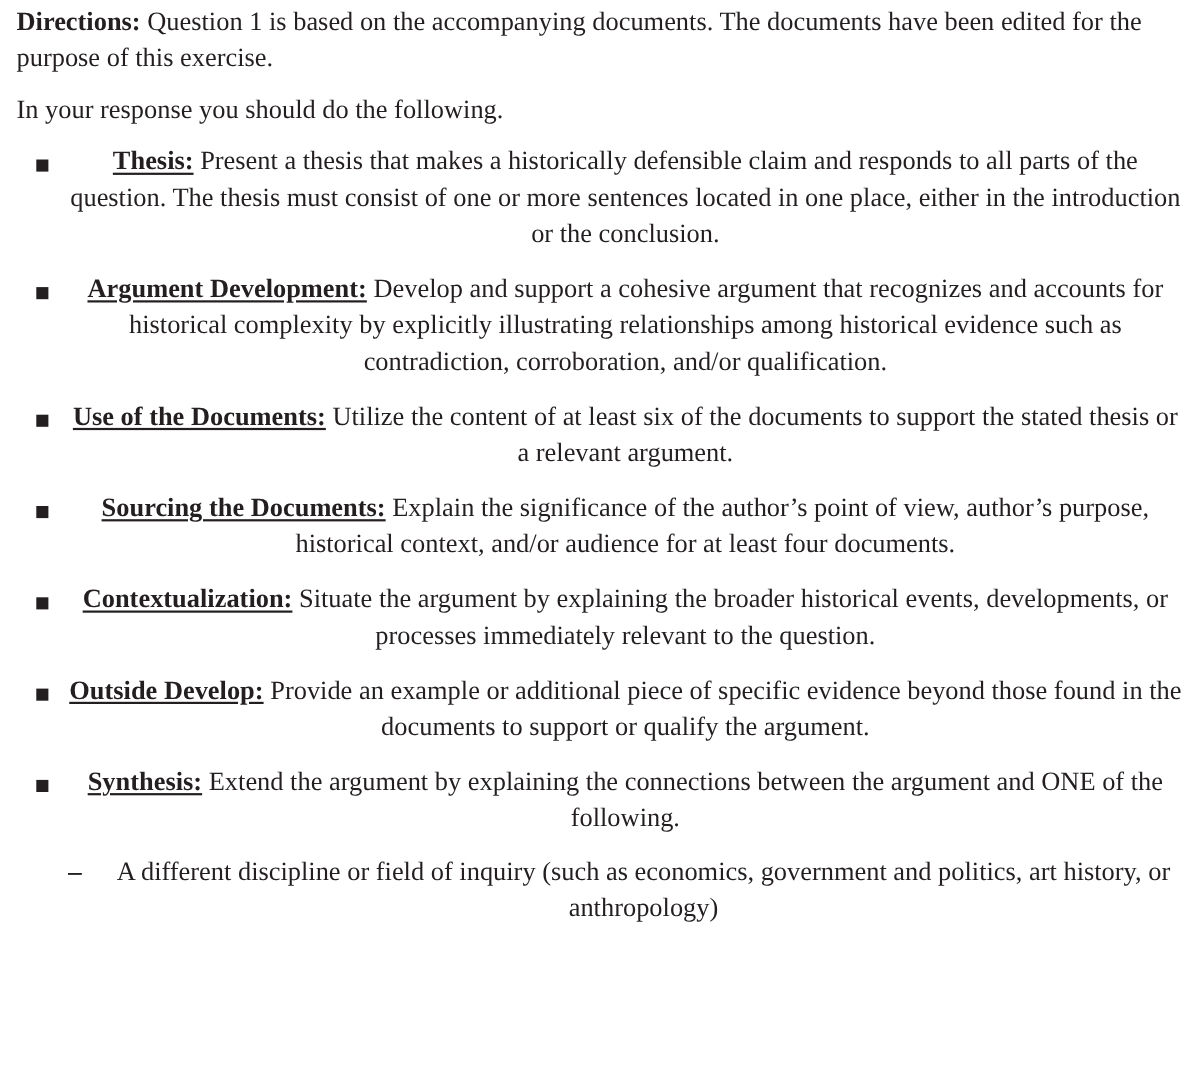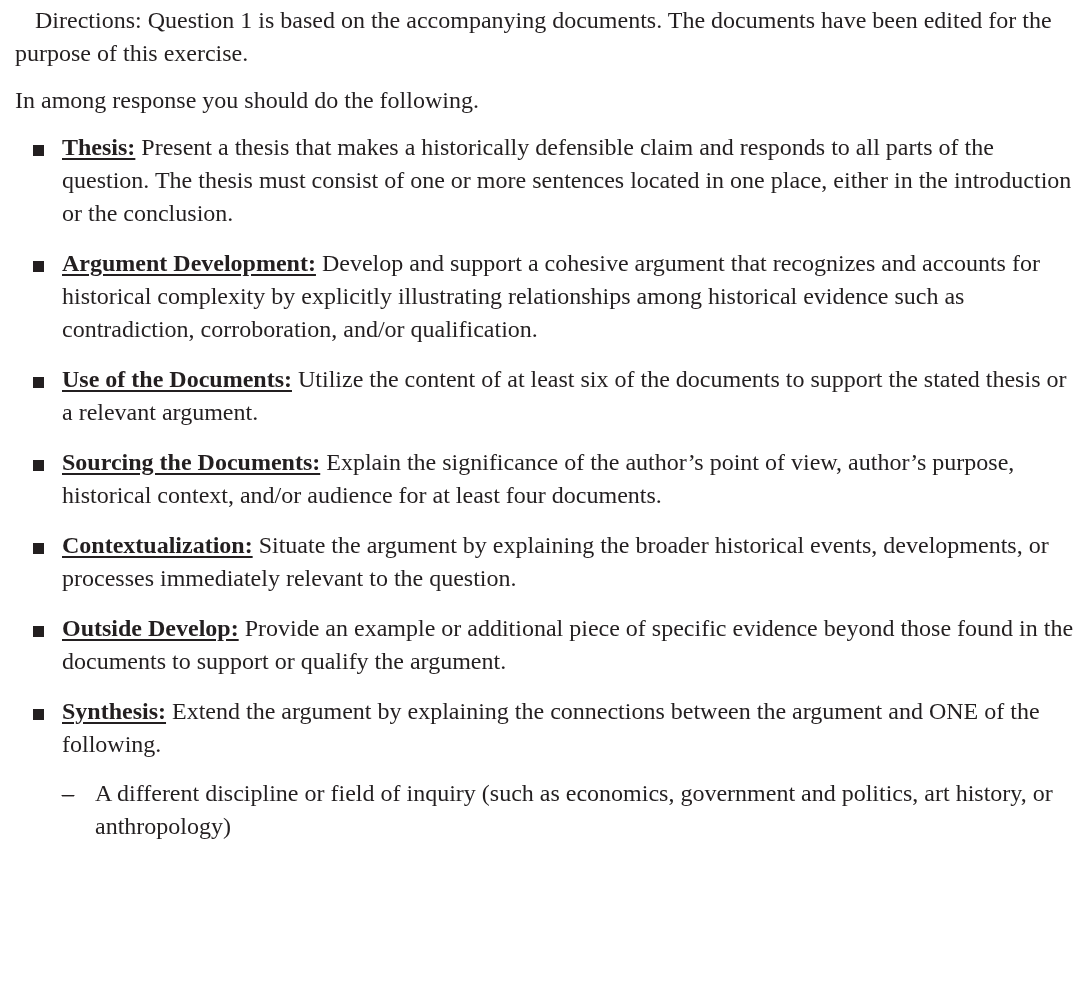--- a/index.html
+++ b/index.html
@@ -5,38 +5,38 @@
     html, body { margin: 0; padding: 0; background: #ffffff; }
     body {
       width: 1089px; height: 990px; overflow: hidden;
       font-family: "Liberation Serif", "DejaVu Serif", serif;
       color: #231f20;
       font-size: 24px;
       line-height: 33px;
     }
     .page { position: relative; padding: 4px 0 0 15px; }
     .para { margin: 0 0 14px 0; width: 1060px; }
-    .para b { font-weight: normal; margin-left: 20px; }
+    .para b { font-weight: bold; }
     ul.main { list-style: none; margin: 0; padding: 0; }
-    ul.main > li { position: relative; padding-left: 47px; margin-bottom: 17px; width: 1013px; }
+    ul.main > li { position: relative; padding-left: 47px; margin-bottom: 17px; width: 1013px; text-align: center; }
     .bullet {
       position: absolute; left: 18px; top: 14px;
       width: 11px; height: 11px; background: #231f20;
     }
     .term { font-weight: bold; text-decoration: underline; text-decoration-thickness: 1.5px; text-underline-offset: 3px; }
     ul.sub { list-style: none; margin: 15px 0 0 -47px; padding: 0; }
     ul.sub > li { position: relative; padding-left: 80px; margin-bottom: 16px; width: 980px; }
     .dash { position: absolute; left: 47px; top: 0; }
   </style>
 </head>
 <body>
 
 <div class="page">
   <p class="para"><b>Directions:</b><span> Question 1 is based on the accompanying documents. The documents have been edited for the purpose of this exercise.</span></p>
-  <p class="para">In among response you should do the following.</p>
+  <p class="para">In your response you should do the following.</p>
 
   <ul class="main">
     <li><span class="bullet"></span><span class="term">Thesis:</span><span> Present a thesis that makes a historically defensible claim and responds to all parts of the question. The thesis must consist of one or more sentences located in one place, either in the introduction or the conclusion.</span></li>
     <li><span class="bullet"></span><span class="term">Argument Development:</span><span> Develop and support a cohesive argument that recognizes and accounts for historical complexity by explicitly illustrating relationships among historical evidence such as contradiction, corroboration, and/or qualification.</span></li>
     <li><span class="bullet"></span><span class="term">Use of the Documents:</span><span> Utilize the content of at least six of the documents to support the stated thesis or a relevant argument.</span></li>
     <li><span class="bullet"></span><span class="term">Sourcing the Documents:</span><span> Explain the significance of the author’s point of view, author’s purpose, historical context, and/or audience for at least four documents.</span></li>
     <li><span class="bullet"></span><span class="term">Contextualization:</span><span> Situate the argument by explaining the broader historical events, developments, or processes immediately relevant to the question.</span></li>
     <li><span class="bullet"></span><span class="term">Outside Develop:</span><span> Provide an example or additional piece of specific evidence beyond those found in the documents to support or qualify the argument.</span></li>
     <li><span class="bullet"></span><span class="term">Synthesis:</span><span> Extend the argument by explaining the connections between the argument and ONE of the following.</span>
       <ul class="sub">

